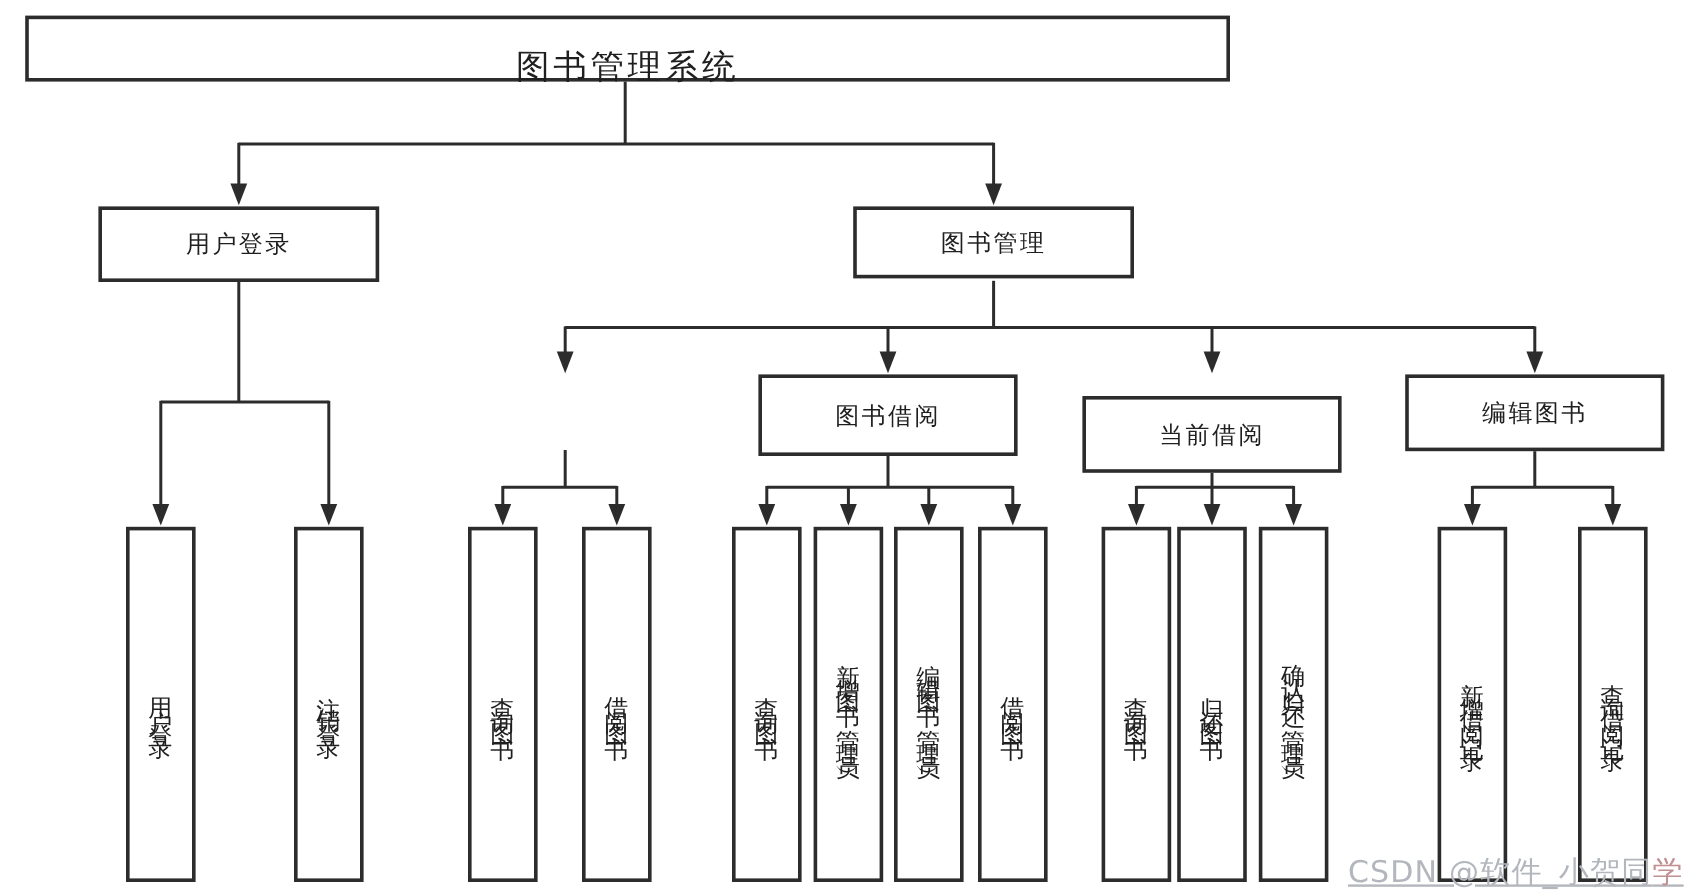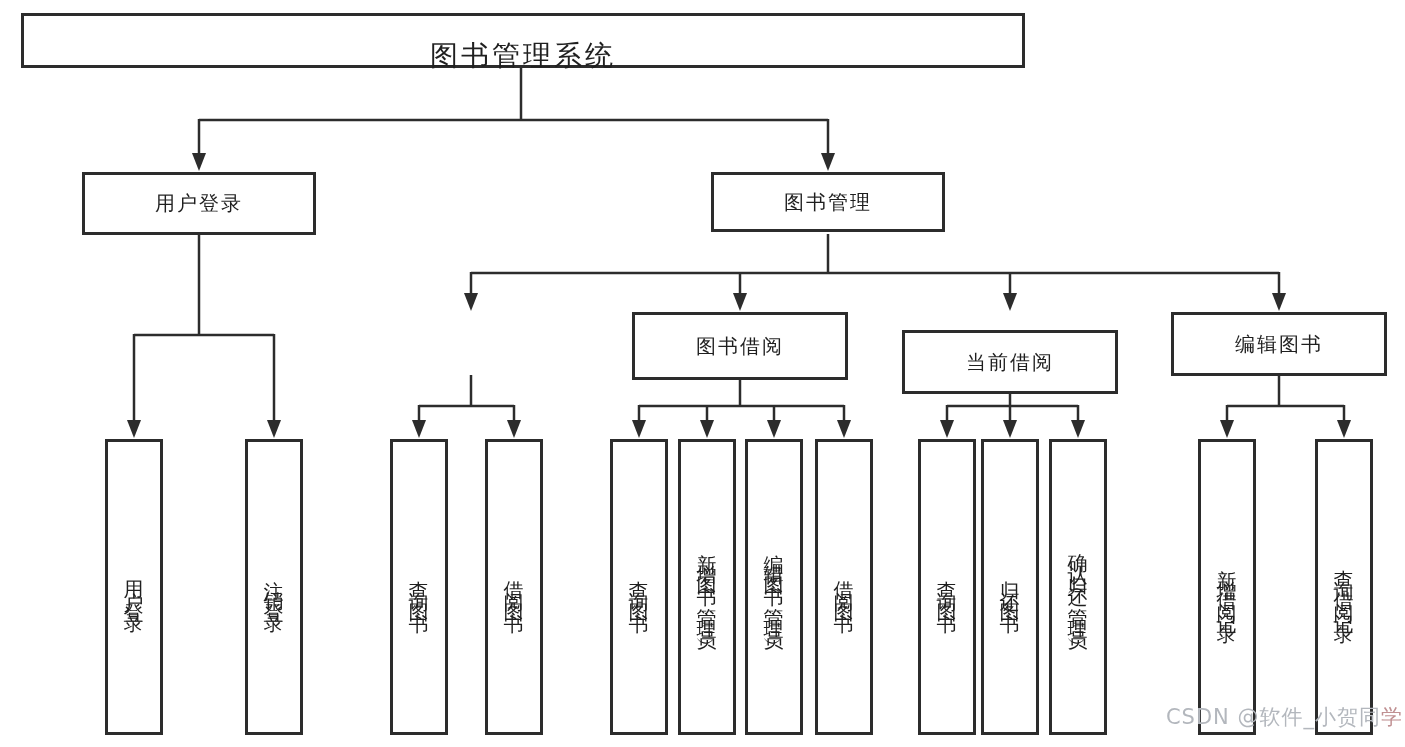--- a/index.html
+++ b/index.html
@@ -15,22 +15,22 @@
   }
   .node .lbl{
     font-size:20px;letter-spacing:2px;color:#1f1f1f;white-space:nowrap;
   }
   .node.root-box .lbl{font-size:28px;letter-spacing:3px;margin-top:30px;}
   .node.leaf .lbl{
     writing-mode:vertical-rl;text-orientation:mixed;
     font-size:20px;letter-spacing:11px;line-height:1;white-space:normal;
   }
   .watermark{
-    position:absolute;right:2px;bottom:16px;z-index:6;
-    font-size:21px;letter-spacing:1px;color:#b3b7bd;white-space:nowrap;
+    position:absolute;right:2px;bottom:4px;z-index:6;
+    font-size:25px;letter-spacing:1px;color:#b3b7bd;white-space:nowrap;text-decoration:underline;
   }
   .watermark .accent{color:#c09092;}
 </style>
 </head>
 <body>
 
 <div class="canvas">
 
   <svg class="wires" width="1405" height="747" viewBox="0 0 1405 747" aria-hidden="true">
     <g stroke="#2c2c2c" stroke-width="2.5" fill="none">

